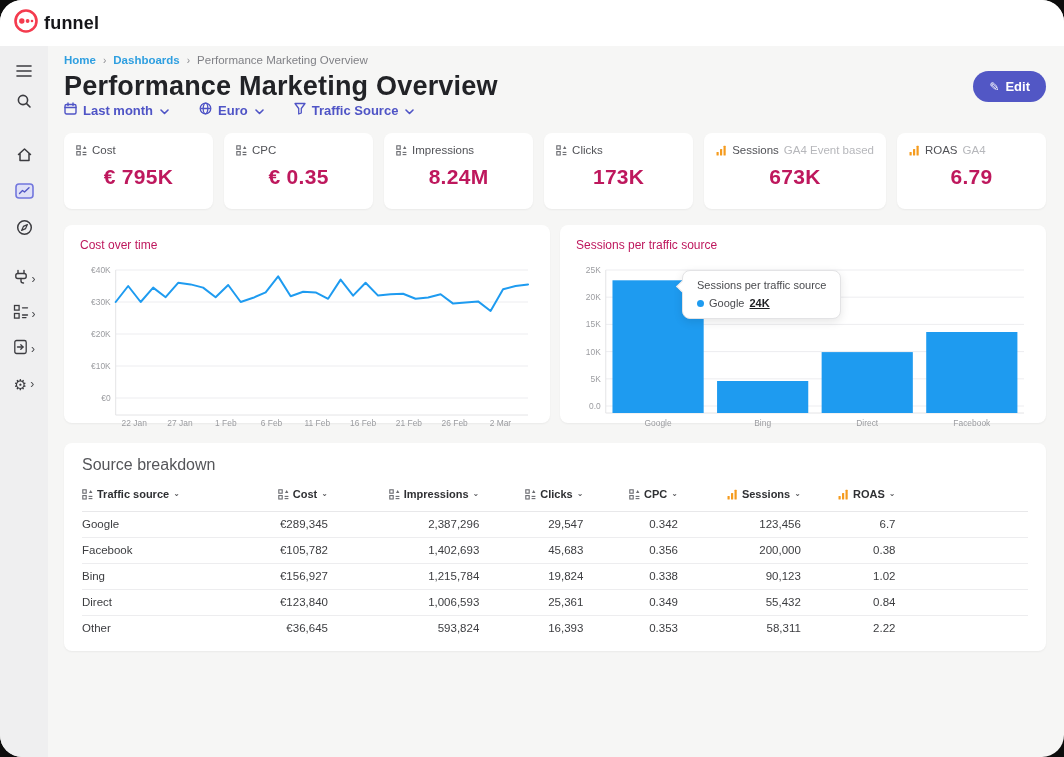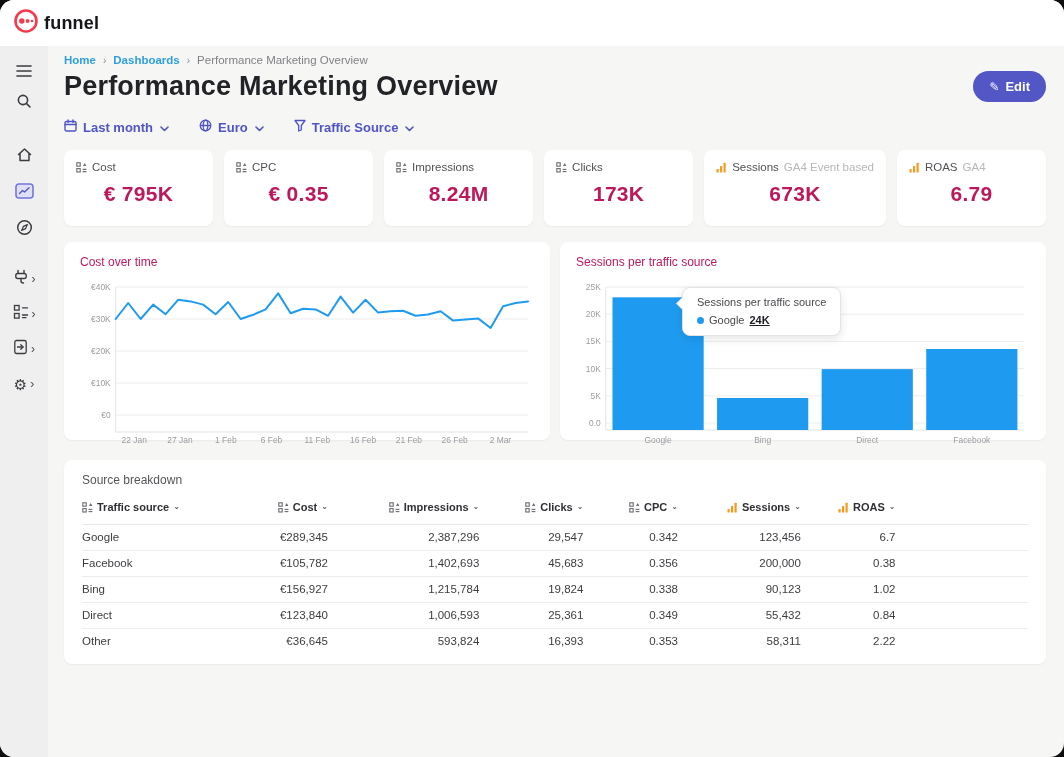--- a/index.html
+++ b/index.html
@@ -1,16 +1,16 @@
 <!DOCTYPE html>
 <html><head>
 <meta charset="utf-8">
 <style>
   html,body{margin:0;padding:0;background:#0d0d0d;font-family:"Liberation Sans","DejaVu Sans",sans-serif;}
-  .window{position:relative;width:1064px;height:757px;border-radius:14px;overflow:hidden;background:#f6f6f5;}
+  .window{position:relative;width:1064px;height:757px;border-radius:22px;overflow:hidden;background:#f6f6f5;}
   
   .topbar{height:46px;background:#ffffff;display:flex;align-items:center;padding-left:13px;box-sizing:border-box;}
   .logo{display:flex;align-items:center;gap:5px;}
   .logo-text{font-size:18px;font-weight:600;color:#16161a;letter-spacing:.2px;}
   
   .body-row{display:flex;height:711px;}
   .sidebar{width:48px;background:#efeff0;display:flex;flex-direction:column;align-items:center;padding-top:16px;box-sizing:border-box;flex:none;}
   .sb-item{display:flex;align-items:center;justify-content:center;height:18px;}
   .sb-item .chev{font-size:12px;color:#4a4b4f;margin-left:3px;line-height:10px;}
   .mb12{margin-bottom:12px}.mb36{margin-bottom:36px}.mb18{margin-bottom:18px}.mb34{margin-bottom:34px}.mb17{margin-bottom:17px}
@@ -19,21 +19,21 @@
   .breadcrumb{display:flex;align-items:center;gap:7px;font-size:11.5px;}
   .bc-link{color:#2f9fe0;font-weight:600;cursor:pointer;}
   .bc-sep{color:#8b8c90;font-size:10px;}
   .bc-current{color:#808186;}
   
   .title-row{display:flex;justify-content:space-between;align-items:flex-start;margin-top:5px;}
   .page-title{font-size:27px;font-weight:800;color:#222327;margin:0;letter-spacing:.2px;}
   .edit-btn{background:#5257c5;color:#fff;border:none;border-radius:17px;height:31px;padding:0 16px;font-size:13px;font-weight:600;display:flex;align-items:center;gap:6px;cursor:pointer;font-family:inherit;}
   .edit-btn .pencil{font-size:12px;}
   
-  .filters{display:flex;gap:30px;margin-top:17px;align-items:center;}
+  .filters{display:flex;gap:30px;margin-top:0;align-items:center;}
   .chip{display:flex;align-items:center;gap:6px;color:#4f54c6;font-size:13px;font-weight:700;cursor:pointer;}
   .chip svg{flex:none;}
   .chip .chev-dn{margin-left:1px;}
   
   .kpi-row{display:grid;grid-template-columns:repeat(6,1fr);gap:11px;margin-top:15px;}
   .card{background:#fff;border-radius:8px;box-shadow:0 1px 2px rgba(0,0,0,.05);}
   .kpi{height:76px;padding:11px 12px;box-sizing:border-box;}
   .kpi-head{display:flex;align-items:center;gap:5px;font-size:11.5px;color:#515257;white-space:nowrap;overflow:hidden;}
   .kpi-sub{color:#b6b7bb;}
   .kpi-value{text-align:center;font-size:21px;font-weight:800;color:#be185d;margin-top:9px;letter-spacing:.3px;}
@@ -44,21 +44,21 @@
   .chart-box{margin-top:6px;}
   .tooltip{position:absolute;left:122px;top:45px;background:#fff;border:1px solid #e3e3e5;border-radius:8px;box-shadow:0 3px 10px rgba(0,0,0,.10);padding:8px 14px 9px;z-index:3;}
   .tooltip:before{content:"";position:absolute;left:-5px;top:11px;width:8px;height:8px;background:#fff;border-left:1px solid #e3e3e5;border-bottom:1px solid #e3e3e5;transform:rotate(45deg);}
   .tt-title{font-size:11px;color:#4a4b4f;white-space:nowrap;}
   .tt-row{display:flex;align-items:center;gap:5px;margin-top:6px;}
   .tt-dot{width:7px;height:7px;border-radius:50%;background:#1e9bf0;}
   .tt-name{font-size:11px;color:#4a4b4f;}
   .tt-val{font-size:11px;font-weight:800;color:#1d1e22;text-decoration:underline;}
   
   .table-card{margin-top:20px;padding:13px 18px 10px;box-sizing:border-box;}
-  .table-title{font-size:12px;color:#55565a;}
+  .table-title{font-size:16px;color:#55565a;}
   table{width:100%;border-collapse:collapse;margin-top:8px;}
   th{font-size:11px;font-weight:700;color:#2f3033;padding:6px 0 9px;border-bottom:1px solid #e8e8ea;white-space:nowrap;}
   td{font-size:11.5px;color:#3c3d40;padding:6.5px 0;border-bottom:1px solid #ededef;white-space:nowrap;}
   tr:last-child td{border-bottom:none;}
   .al{text-align:left}.ar{text-align:right}
   th .hwrap{display:inline-flex;align-items:center;gap:4px;}
   th .caret{font-size:8px;color:#55565a;position:relative;top:-1px;}
 </style>
 </head>
 <body>

